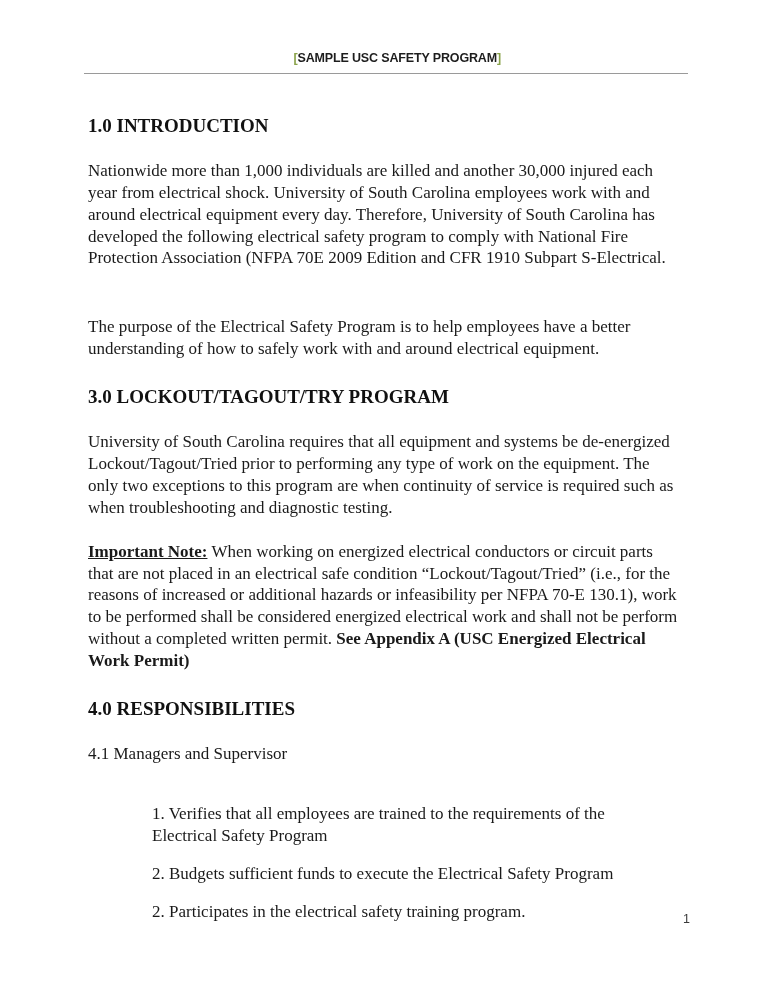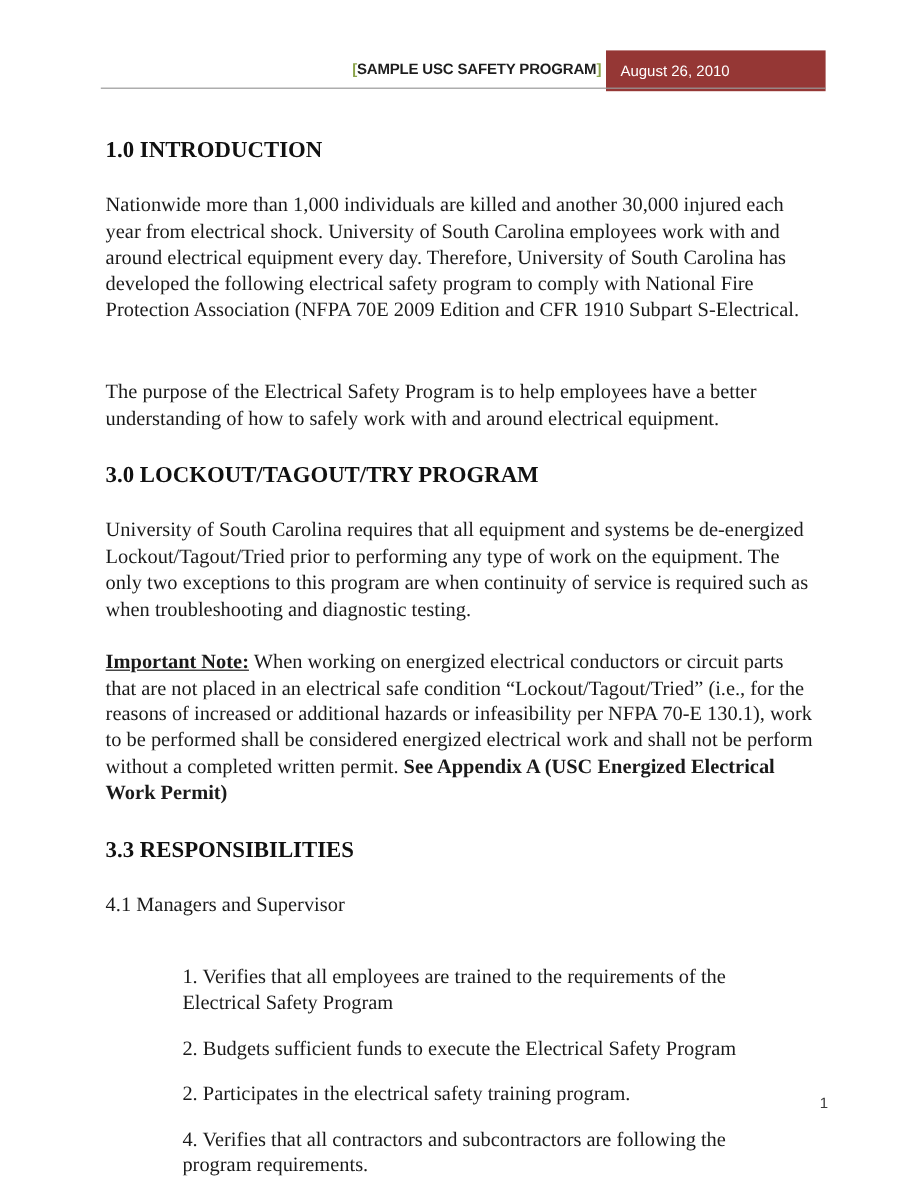--- a/index.html
+++ b/index.html
@@ -166,23 +166,20 @@
 </style>
 </head>
 <body>
 
 <div class="page">
 
   <div class="doc-header">
     <div class="header-title-wrap">
       <span class="header-title"><span class="bracket">[</span><span>SAMPLE USC SAFETY PROGRAM</span><span class="bracket">]</span></span>
     </div>
-    <div class="header-date-box">
-      <span class="header-date">August 26, 2010</span>
-    </div>
     <div class="header-rule"></div>
   </div>
 
   <div class="content">
 
 
     <div class="sp-title"></div>
 
     <div class="section-heading">1.0 INTRODUCTION</div>
     <div class="sp-h-para"></div>
@@ -198,29 +195,28 @@
     <div class="section-heading">3.0 LOCKOUT/TAGOUT/TRY PROGRAM</div>
     <div class="sp-h-para"></div>
     <p class="para">University of South Carolina requires that all equipment and systems be de-energized Lockout/Tagout/Tried prior to performing any type of work on the equipment. The only two exceptions to this program are when continuity of service is required such as when troubleshooting and diagnostic testing.</p>
 
     <div class="sp-para-para"></div>
 
     <p class="para"><span class="u-b">Important Note:</span><span> When working on energized electrical conductors or circuit parts that are not placed in an electrical safe condition “Lockout/Tagout/Tried” (i.e., for the reasons of increased or additional hazards or infeasibility per NFPA 70-E 130.1), work to be performed shall be considered energized electrical work and shall not be perform without a completed written permit. </span><span class="b">See Appendix A (USC Energized Electrical Work Permit)</span></p>
 
     <div class="sp-para-h"></div>
 
-    <div class="section-heading">3.3 RESPONSIBILITIES</div>
+    <div class="section-heading">4.0 RESPONSIBILITIES</div>
     <div class="sp-h-para"></div>
     <div class="sub-heading">4.1 Managers and Supervisor</div>
 
     <div class="sp-sm"></div>
 
     <div class="list-block">
       <div class="list-item">1. Verifies that all employees are trained to the requirements of the Electrical Safety Program</div>
       <div class="list-item">2. Budgets sufficient funds to execute the Electrical Safety Program</div>
       <div class="list-item">2. Participates in the electrical safety training program.</div>
-      <div class="list-item">4. Verifies that all contractors and subcontractors are following the program requirements.</div>
     </div>
   </div>
 
   <div class="page-number">1</div>
 
 </div>
 
 </body></html>

